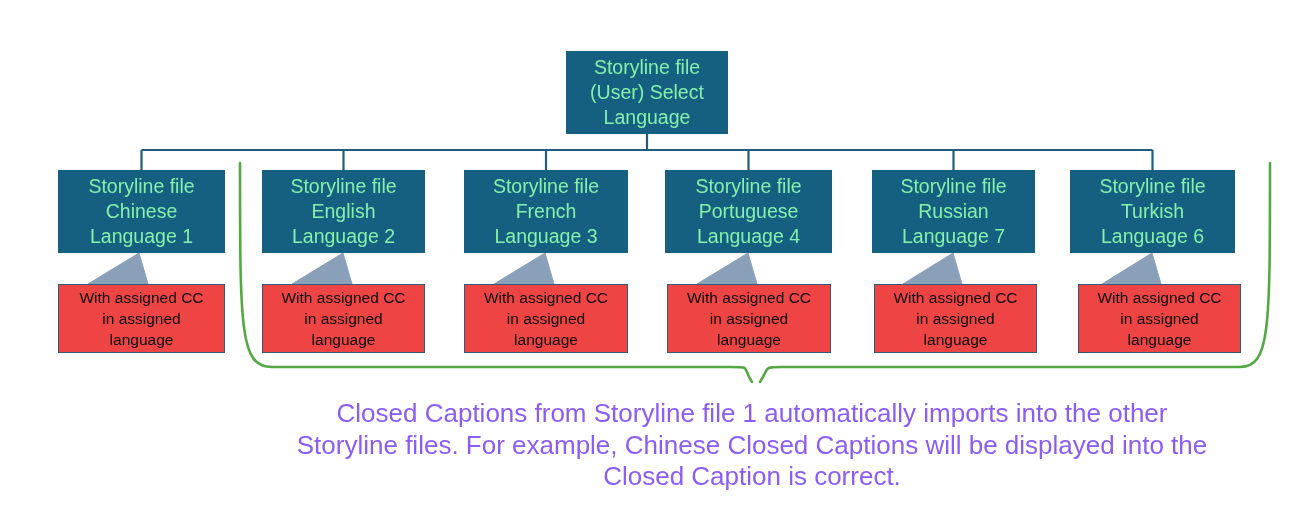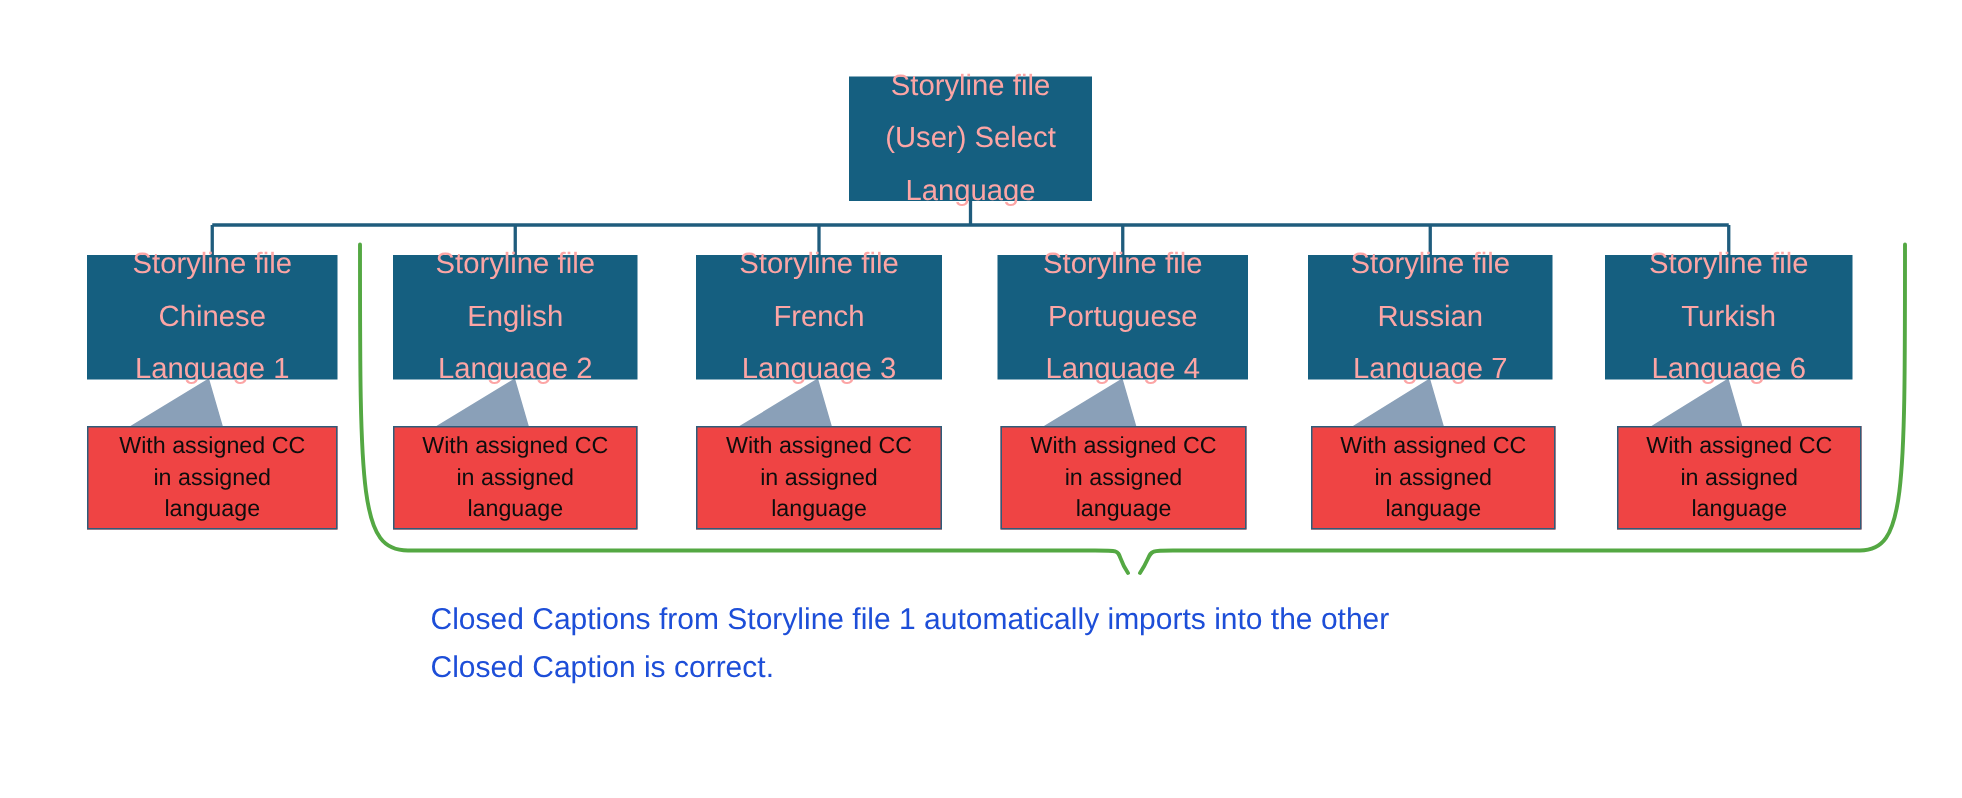--- a/index.html
+++ b/index.html
@@ -19,30 +19,29 @@
     position: absolute;
     left: 0;
     top: 0;
     width: 1308px;
     height: 532px;
     pointer-events: none;
   }
   .node-box {
     position: absolute;
     background: #155F80;
-    color: #fca5a5;
+    color: #86efac;
     display: flex;
     flex-direction: column;
     align-items: center;
     justify-content: center;
     font-size: 19.5px;
     line-height: 25px;
     text-align: center;
     box-sizing: border-box;
-    gap: 10px;
   }
   .node-box .line {
     display: block;
     white-space: nowrap;
   }
   #root-box {
     left: 566px;
     top: 51px;
     width: 162px;
     height: 83px;
@@ -67,24 +66,24 @@
     font-size: 15.5px;
     line-height: 21px;
     text-align: center;
   }
   .callout .line { display: block; white-space: nowrap; }
   #footnote {
     position: absolute;
     left: 287px;
     top: 398px;
     width: 930px;
-    color: #1d4ed8;
-    font-size: 20px;
+    color: #8b5cf6;
+    font-size: 26px;
     line-height: 31.5px;
-    text-align: left;
+    text-align: center;
   }
   #footnote .line { display: block; }
 </style>
 </head>
 <body>
 
 <div id="canvas">
 
   <svg id="wiring" viewBox="0 0 1308 532" xmlns="http://www.w3.org/2000/svg">
 
@@ -179,16 +178,17 @@
     <span class="line">language</span>
   </div>
   <div class="callout" style="left:1078px;width:163px;">
     <span class="line">With assigned CC</span>
     <span class="line">in assigned</span>
     <span class="line">language</span>
   </div>
 
   <div id="footnote">
     <span class="line">Closed Captions from Storyline file 1 automatically imports into the other</span>
+    <span class="line">Storyline files. For example, Chinese Closed Captions will be displayed into the</span>
     <span class="line">Closed Caption is correct.</span>
   </div>
 
 </div>
 
 </body></html>

